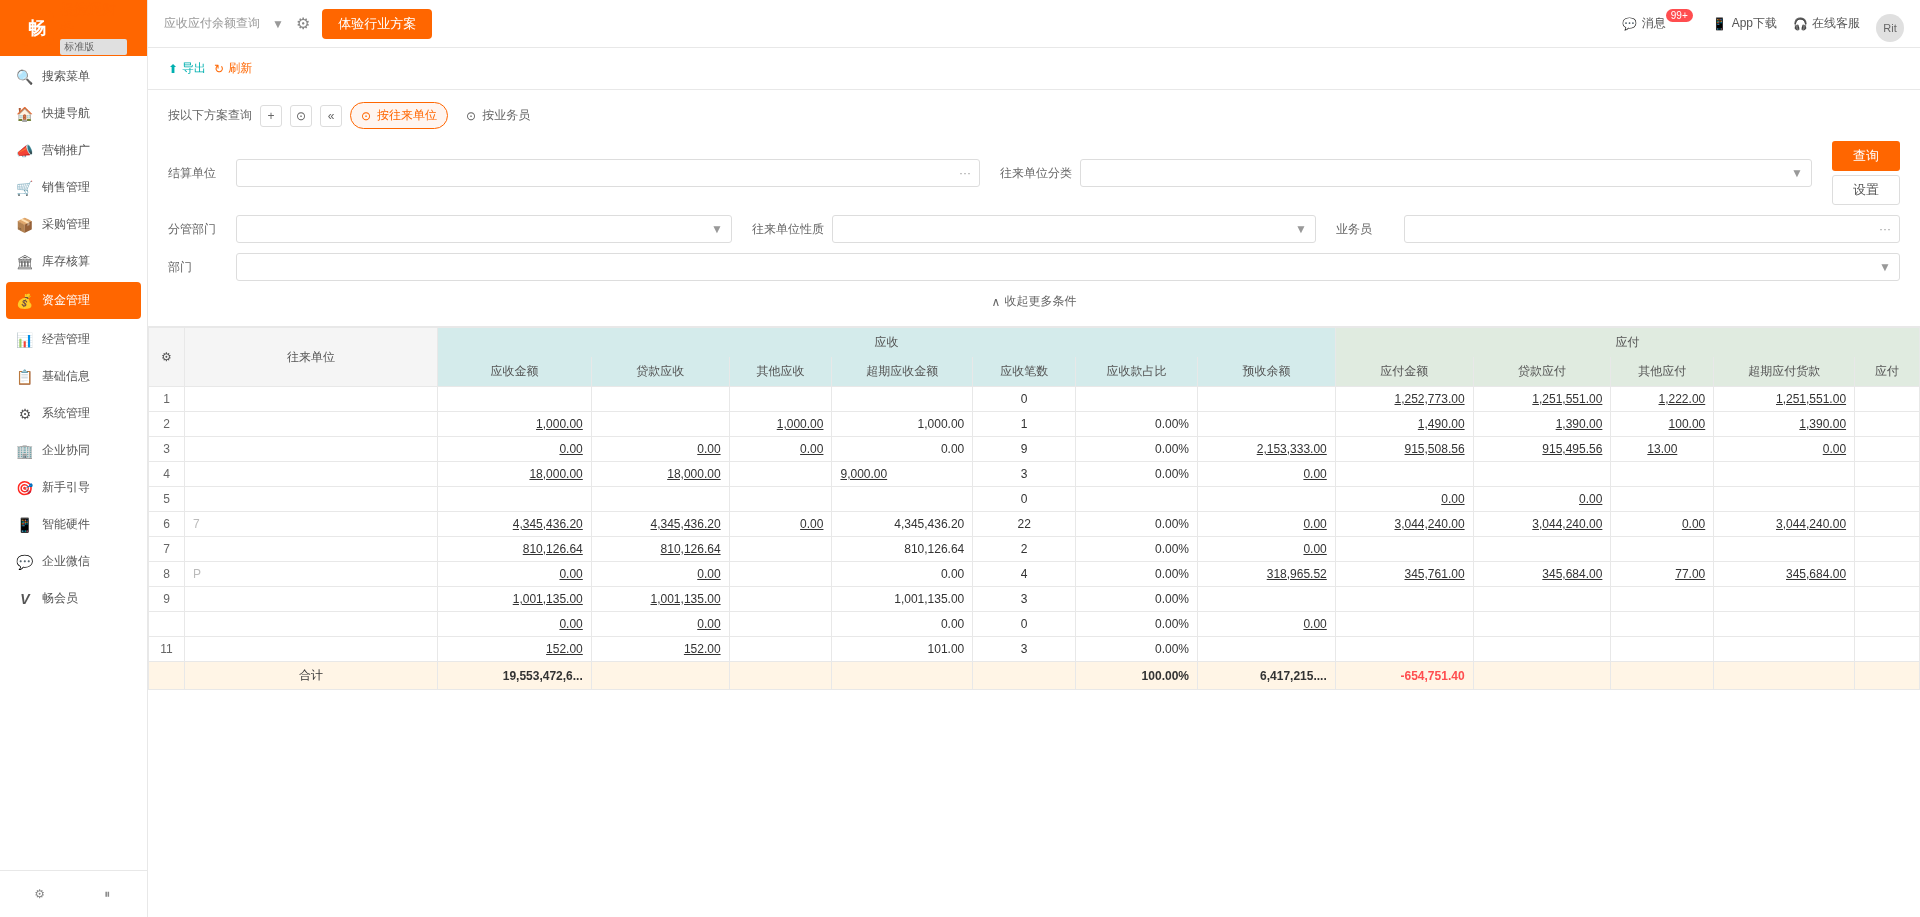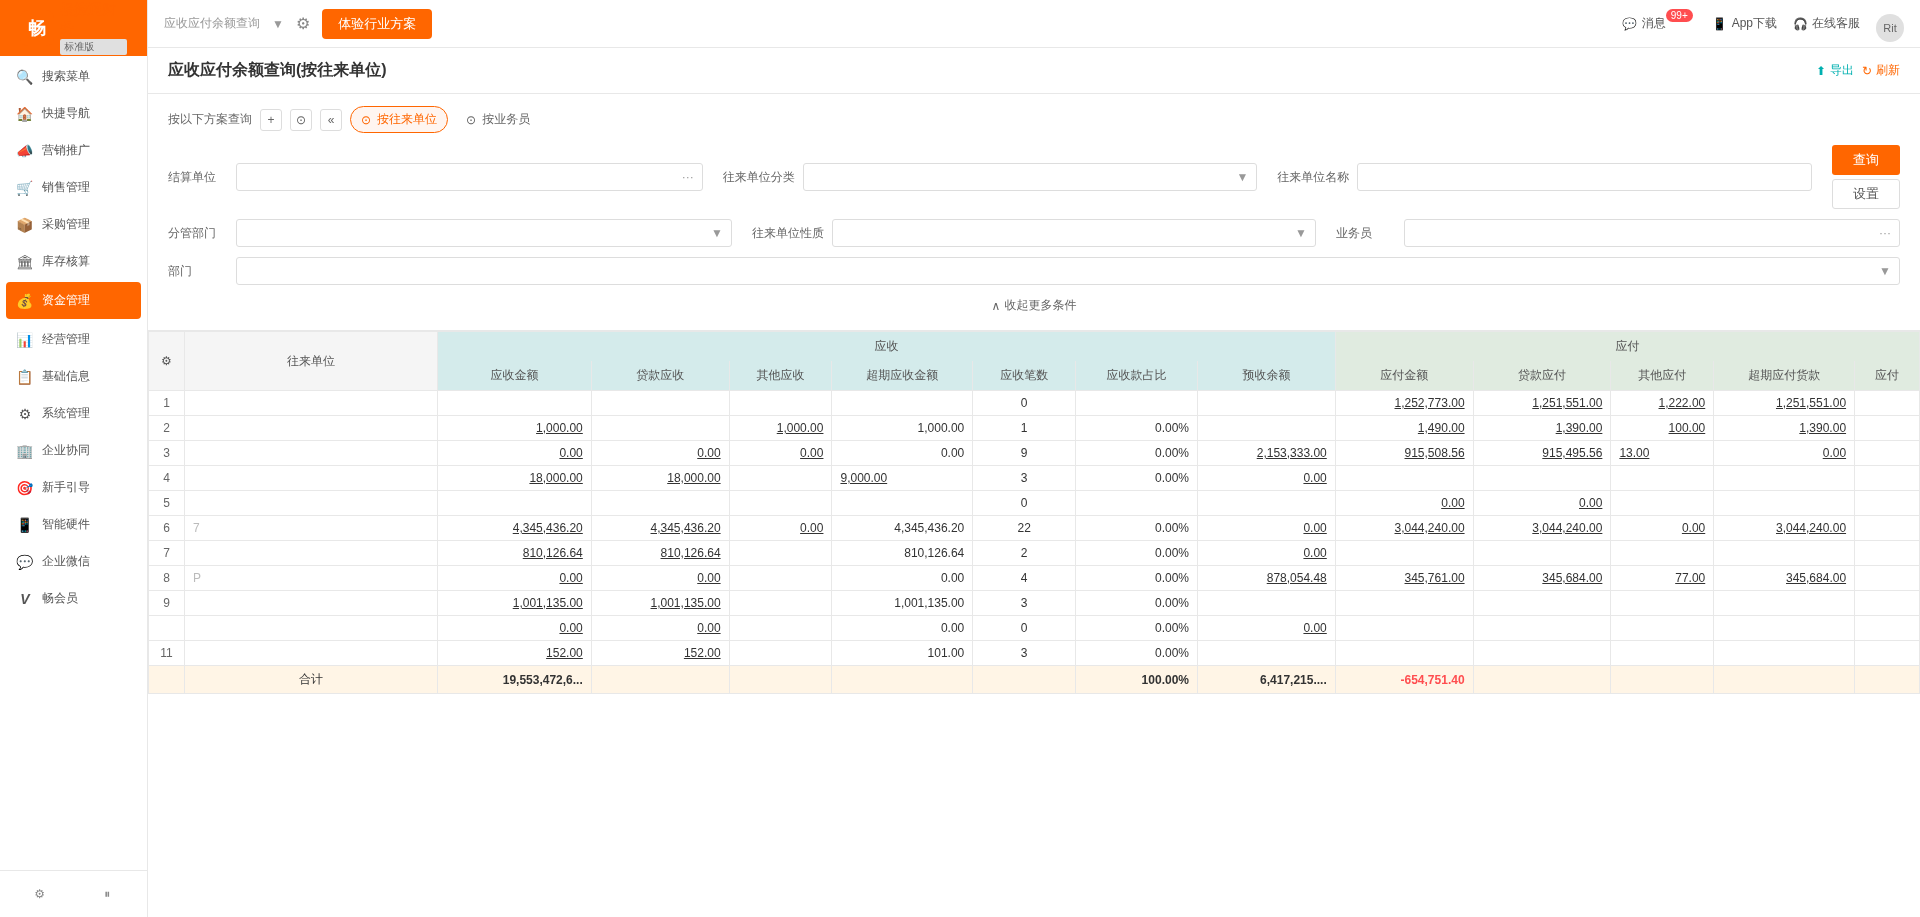--- a/index.html
+++ b/index.html
@@ -197,21 +197,20 @@
       <div class="user-avatar" style="display:flex;align-items:center;justify-content:center;background:#e0e0e0;font-size:11px;color:#666;margin-top:9px;">
         <span>Rit</span>
       </div>
     </div>
   </div>
 
 
   <div class="content">
 
     <div class="page-header">
-      <h2 class="page-title">应收应付余额查询(按往来单位)</h2>
       <div class="page-actions">
         <div class="export-btn">
           <span>⬆</span>
           <span>导出</span>
         </div>
         <div class="refresh-btn">
           <span>↻</span>
           <span>刷新</span>
         </div>
       </div>
@@ -241,27 +240,20 @@
             <div class="filter-input" style="min-width:220px;">
               <span></span>
               <span class="dots">···</span>
             </div>
           </div>
           <div class="filter-field">
             <span class="filter-field-label">往来单位分类</span>
             <div class="filter-input" style="min-width:260px;">
               <span></span>
               <span class="arrow">▼</span>
-            </div>
-          </div>
-          <div class="filter-field">
-            <span class="filter-field-label">往来单位名称</span>
-            <div class="filter-input" style="min-width:260px;">
-              <span></span>
-              <span></span>
             </div>
           </div>
           <div style="display:flex; flex-direction:column; gap:4px; margin-left:auto;">
             <button style="background:#ff6600; color:#fff; border:none; border-radius:3px; padding:6px 8px; cursor:pointer; font-size:13px;">查询</button>
             <button style="background:#fff; color:#555; border:1px solid #ddd; border-radius:3px; padding:5px 20px; cursor:pointer; font-size:13px;">设置</button>
           </div>
         </div>
 
         <div class="filter-row">
           <div class="filter-field">
@@ -374,21 +366,21 @@
               <td style="text-align: left;color:#bbb; min-width:120px;"></td>
               <td style="text-align: right;"><span style="text-decoration: underline; cursor: pointer;">0.00</span></td>
               <td style="text-align: right;"><span style="text-decoration: underline; cursor: pointer;">0.00</span></td>
               <td style="text-align: right;"><span style="text-decoration: underline; cursor: pointer;">0.00</span></td>
               <td style="text-align: right;">0.00</td>
               <td style="text-align: center;">9</td>
               <td style="text-align: right;">0.00%</td>
               <td style="text-align: right;"><span style="text-decoration: underline; cursor: pointer;">2,153,333.00</span></td>
               <td style="text-align: right;"><span style="text-decoration: underline; cursor: pointer; margin-top: 29px;">915,508.56</span></td>
               <td style="text-align: right;"><span style="text-decoration: underline; cursor: pointer;">915,495.56</span></td>
-              <td style="text-align: left;"><span style="text-decoration: underline; cursor: pointer;">13.00</span></td>
+              <td style="text-align: center;"><span style="text-decoration: underline; cursor: pointer;">13.00</span></td>
               <td style="text-align: right;"><span style="text-decoration: underline; cursor: pointer;">0.00</span></td>
               <td style="text-align: right;"></td>
             </tr>
             <tr>
               <td style="text-align: center;">4</td>
               <td style="text-align: left;color:#bbb; min-width:120px;"></td>
               <td style="text-align: right;"><span style="text-decoration: underline; cursor: pointer;">18,000.00</span></td>
               <td style="text-align: right;"><span style="text-decoration: underline; cursor: pointer;">18,000.00</span></td>
               <td style="text-align: right;"></td>
               <td style="text-align: left; text-decoration: underline;">9,000.00</td>
@@ -451,21 +443,21 @@
             </tr>
             <tr>
               <td style="text-align: center;">8</td>
               <td style="text-align: left;color:#bbb; min-width:120px;">P</td>
               <td style="text-align: right;"><span style="text-decoration: underline; cursor: pointer;">0.00</span></td>
               <td style="text-align: right;"><span style="text-decoration: underline; cursor: pointer;">0.00</span></td>
               <td style="text-align: right;"></td>
               <td style="text-align: right;">0.00</td>
               <td style="text-align: center;">4</td>
               <td style="text-align: right;">0.00%</td>
-              <td style="text-align: right;"><span style="text-decoration: underline; cursor: pointer;">878,054.48</span></td>
+              <td style="text-align: right;"><span style="text-decoration: underline; cursor: pointer;">318,965.52</span></td>
               <td style="text-align: right;"><span style="text-decoration: underline; cursor: pointer;">345,761.00</span></td>
               <td style="text-align: right;"><span style="text-decoration: underline; cursor: pointer;">345,684.00</span></td>
               <td style="text-align: right;"><span style="text-decoration: underline; cursor: pointer;">77.00</span></td>
               <td style="text-align: right;"><span style="text-decoration: underline; cursor: pointer;">345,684.00</span></td>
               <td style="text-align: right;"></td>
             </tr>
             <tr>
               <td style="text-align: center;">9</td>
               <td style="text-align: left;color:#bbb; min-width:120px;"></td>
               <td style="text-align: right;"><span style="text-decoration: underline; cursor: pointer;">1,001,135.00</span></td>

